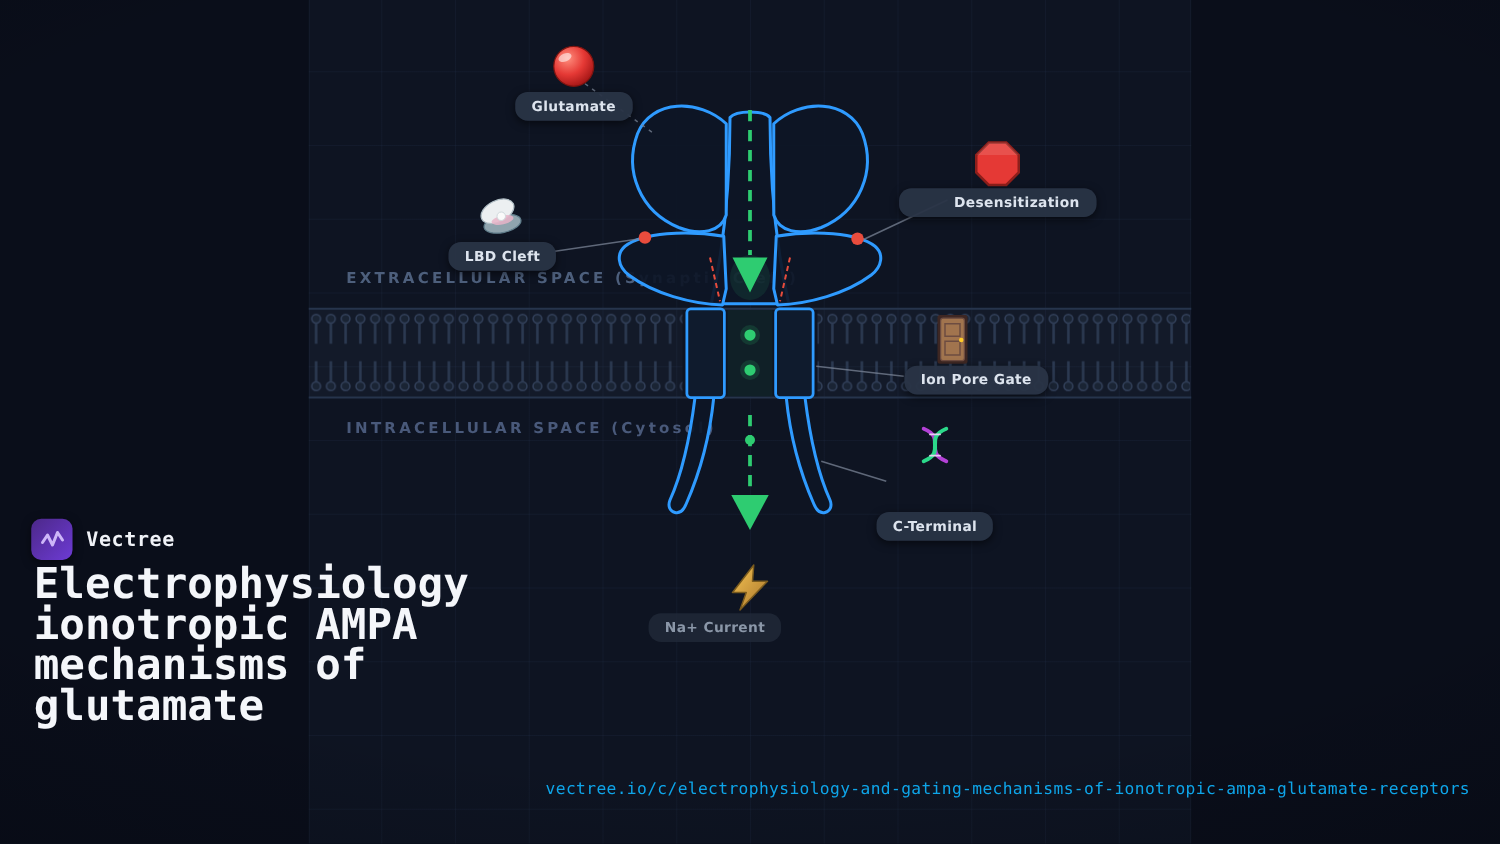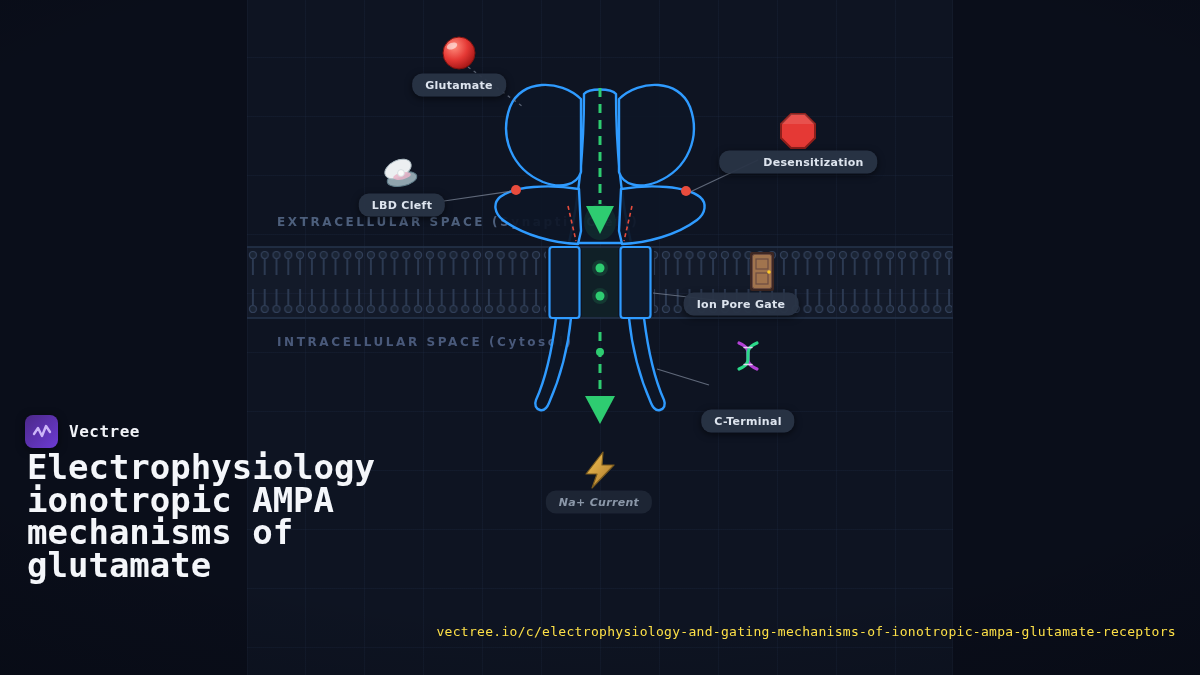--- a/index.html
+++ b/index.html
@@ -41,23 +41,23 @@
     background:rgba(41,52,70,0.95);
     color:#dde4ee;
     font-size:11px; font-weight:bold; letter-spacing:0.3px;
     padding:5px 13px; border-radius:10px;
     box-shadow:0 2px 7px rgba(0,0,0,0.55);
     white-space:nowrap;
   }
   #pill-glutamate       { left:459px; top:85px; }
   #pill-desensitization { left:798px; top:162px;padding-left:44px; }
   #pill-lbd-cleft       { left:402px; top:205px; }
-  #pill-ion-pore-gate   { left:741px; top:304px; }
+  #pill-ion-pore-gate   { left:781px; top:304px; }
   #pill-c-terminal      { left:748px; top:389px;margin-top:32px; }
-  #pill-na-current      { left:599px; top:502px; background:rgba(35,44,60,0.7); color:#8b97a8; box-shadow:none;font-style:italic; }
+  #pill-na-current      { left:572px; top:502px; background:rgba(35,44,60,0.7); color:#8b97a8; box-shadow:none; }
   
   .brand { position:absolute; left:25px; top:415px; z-index:5; display:flex; align-items:center; gap:11px; }
   .brand-mark {
     width:33px; height:33px; border-radius:8px;
     background:linear-gradient(135deg,#4c2889,#6d3bd4);
     display:flex; align-items:center; justify-content:center;
     box-shadow:0 2px 8px rgba(0,0,0,.5);
   }
   .brand-name {
     font-family:"DejaVu Sans Mono","Liberation Mono",monospace;
@@ -65,21 +65,21 @@
   }
   .title-block { position:absolute; left:27px; top:451px; width:420px; z-index:5; }
   .title-line {
     font-family:"DejaVu Sans Mono","Liberation Mono",monospace;
     font-size:34px; font-weight:bold; color:#f4f6fa; line-height:32.5px;
     white-space:nowrap;
   }
   .footer-url {
     position:absolute; right:24px; top:624px; z-index:5;
     font-family:"DejaVu Sans Mono","Liberation Mono",monospace;
-    font-size:13px; color:#fde047; letter-spacing:0.3px;
+    font-size:13px; color:#0ea5e9; letter-spacing:0.3px;
   }
 </style>
 </head>
 <body>
 
 <div class="diagram-panel"></div>
 
 <div class="section-label" id="extracellular-label">EXTRACELLULAR SPACE (Synaptic Cleft)</div>
 <div class="section-label" id="intracellular-label">INTRACELLULAR SPACE (Cytosol)</div>
 

